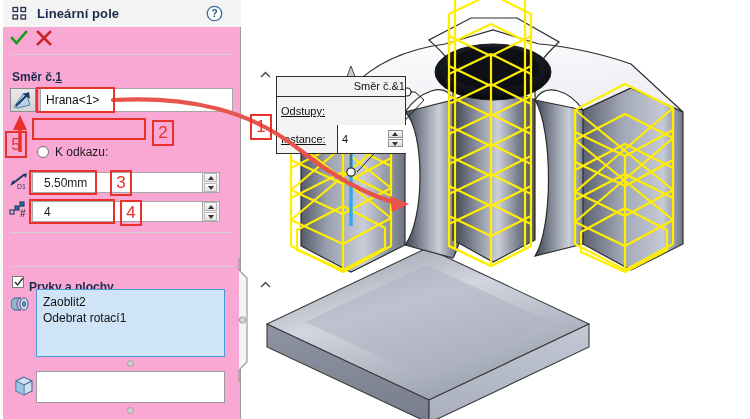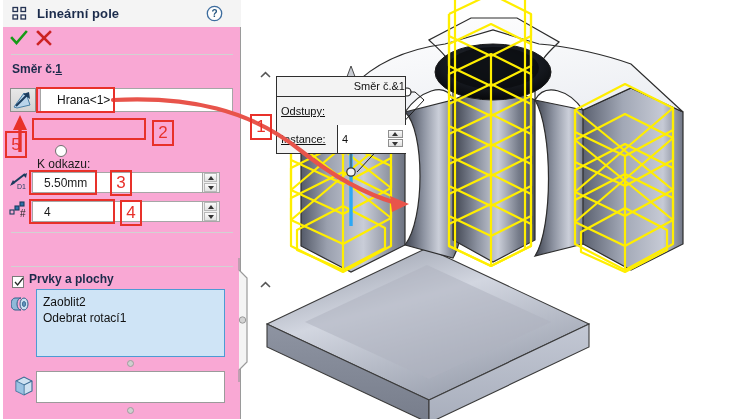--- a/index.html
+++ b/index.html
@@ -75,21 +75,21 @@
     height: 1px;
     background: #d2d2d2;
   }
 
   .section-head {
     position: absolute;
     left: 0;
     width: 282px;
     height: 22px;
     display: flex;
-    align-items: flex-start;
+    align-items: flex-end;
   }
   .section-title {
     font-size: 12px;
     font-weight: bold;
     color: #1b2b4b;
     margin-left: 9px;
   }
   .section-title .u { text-decoration: underline; }
   .chev {
     position: absolute;
@@ -118,21 +118,21 @@
   }
   .field {
     position: absolute;
     background: #ffffff;
     border: 1px solid #a6a6a6;
     box-sizing: border-box;
     display: flex;
     align-items: center;
     font-size: 12px;
     color: #111;
-    padding-left: 16px;
+    padding-left: 5px;
   }
   .edge-field { left: 37px; top: 88px; width: 193px; height: 24px; }
 
   .radio-row {
     position: absolute;
     left: 34px;
     display: flex;
     align-items: center;
     font-size: 12px;
   }
@@ -522,21 +522,21 @@
 
     <div class="dir-btn">
       <svg width="24" height="22" viewBox="0 0 24 22" style="position:absolute;left:0;top:0;">
         <polygon points="3,18 13,4 16,7 19,16 6,19" fill="#b9d4ea" stroke="#4a7fa6" stroke-width="1"></polygon>
         <line x1="5" y1="17" x2="17" y2="5" stroke="#1b3c5e" stroke-width="2"></line>
         <polygon points="18,3 19,10 12,5" fill="#1b3c5e"></polygon>
       </svg>
     </div>
     <div class="field edge-field">Hrana&lt;1&gt;</div>
 
-    <div class="radio-row" style="top:145px;flex-direction:column;">
+    <div class="radio-row" style="top:145px;">
       <span class="radio"></span>
       <span>K odkazu:</span>
     </div>
 
     <span class="row-icon" style="top:172px;">
       <svg width="21" height="18" viewBox="0 0 21 18">
         <line x1="3" y1="12" x2="16" y2="2" stroke="#1b3c5e" stroke-width="2"></line>
         <polygon points="1,14 6,11 4,8" fill="#1b3c5e"></polygon>
         <polygon points="18,1 14,3 17,6" fill="#1b3c5e"></polygon>
         <text x="8" y="17" font-size="7" font-family="Liberation Sans, sans-serif" fill="#1b3c5e">D1</text>

